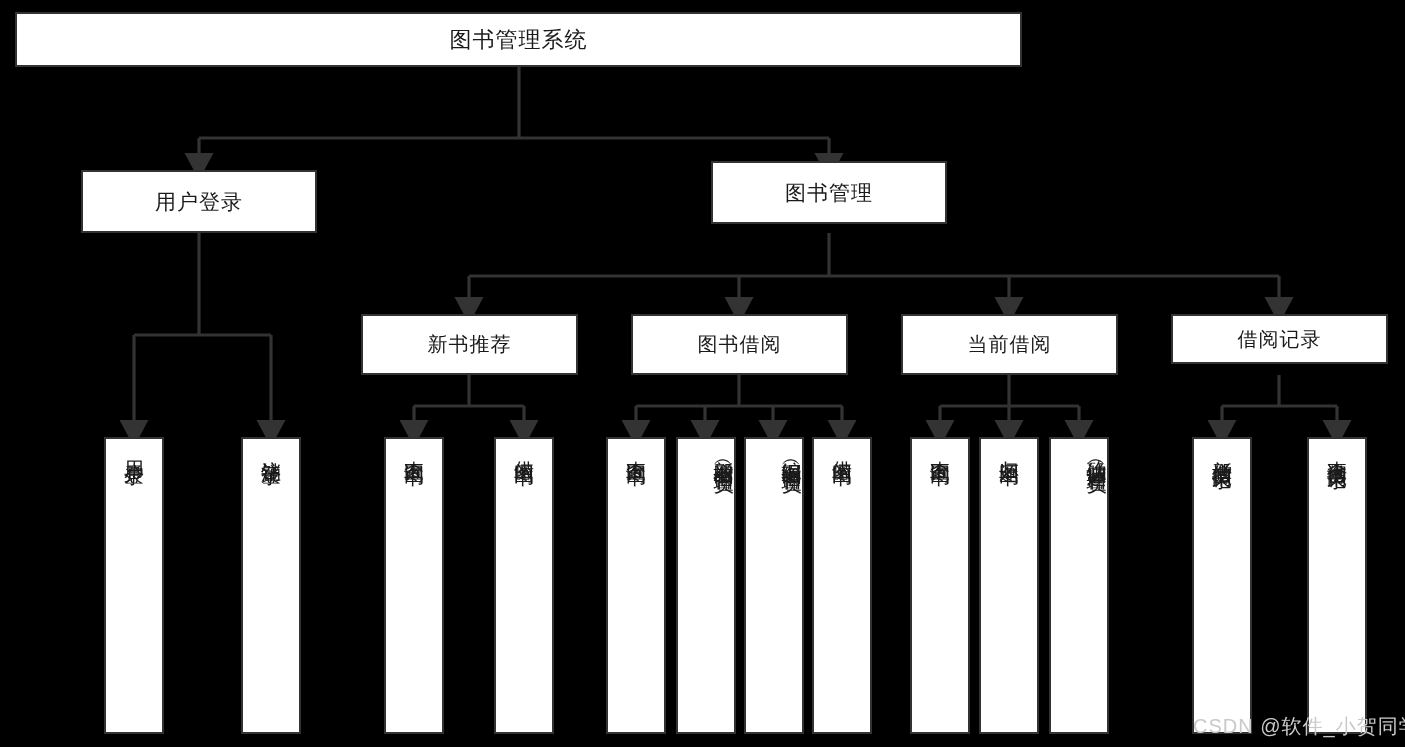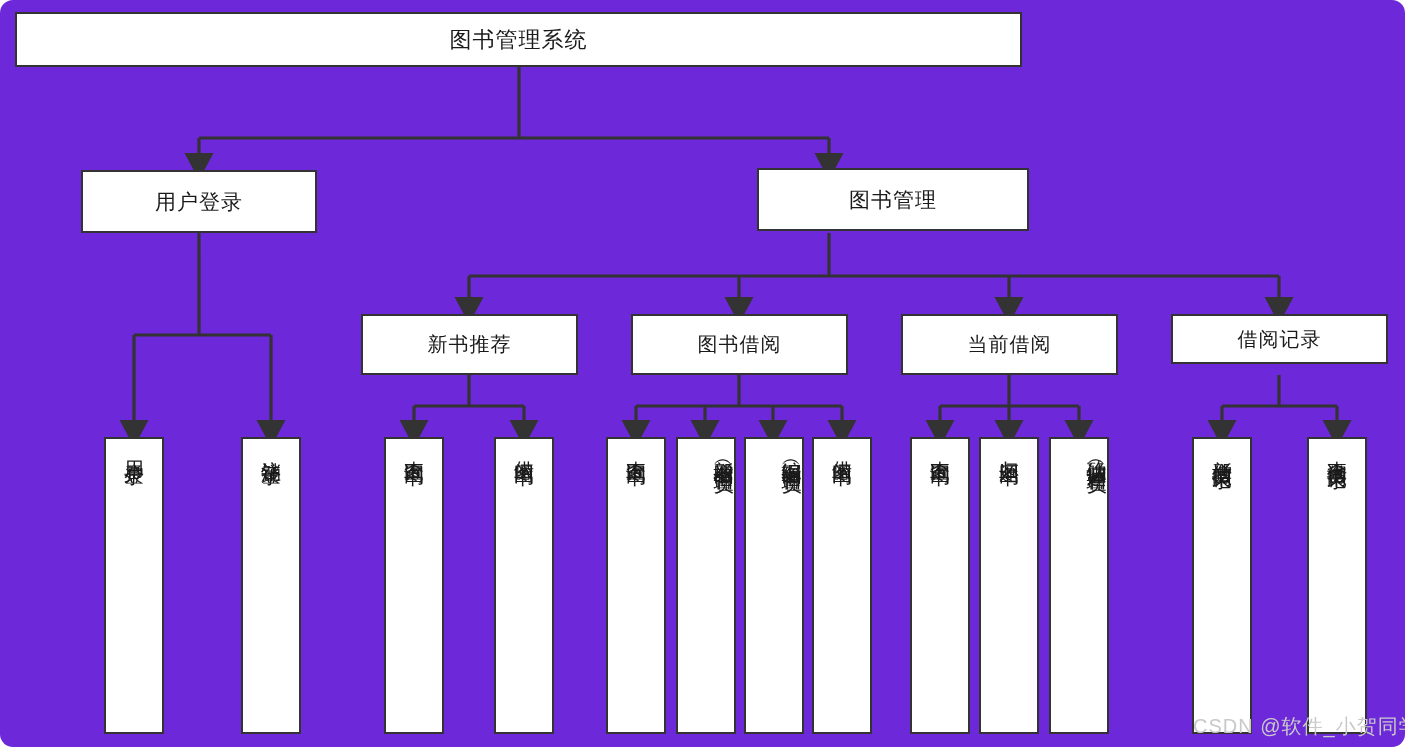--- a/index.html
+++ b/index.html
@@ -8,23 +8,22 @@
     padding: 0;
     background: #ffffff;
   }
   body {
     font-family: "Liberation Sans", "DejaVu Sans", sans-serif;
   }
   #canvas {
     position: relative;
     width: 1405px;
     height: 747px;
-    background: #6d28d9;
+    background: #000000;
     overflow: hidden;
-    border-radius: 13px;
   }
   #edges {
     position: absolute;
     left: 0;
     top: 0;
     width: 1405px;
     height: 747px;
     pointer-events: none;
   }
   .node {
@@ -136,21 +135,21 @@
   </svg>
 
   <div class="node root" style="left:15px; top:12px; width:1007px; height:55px;">
     <span>图书管理系统</span>
   </div>
 
   <div class="node lvl2" style="left:81px; top:170px; width:236px; height:63px;">
     <span>用户登录</span>
   </div>
 
-  <div class="node lvl2" style="left:711px; top:168px; width:272px; height:63px;margin-left:46px;">
+  <div class="node lvl2" style="left:711px; top:161px; width:236px; height:63px;">
     <span>图书管理</span>
   </div>
 
   <div class="node lvl3" style="left:361px; top:314px; width:217px; height:61px;">
     <span>新书推荐</span>
   </div>
 
   <div class="node lvl3" style="left:631px; top:314px; width:217px; height:61px;">
     <span>图书借阅</span>
   </div>

